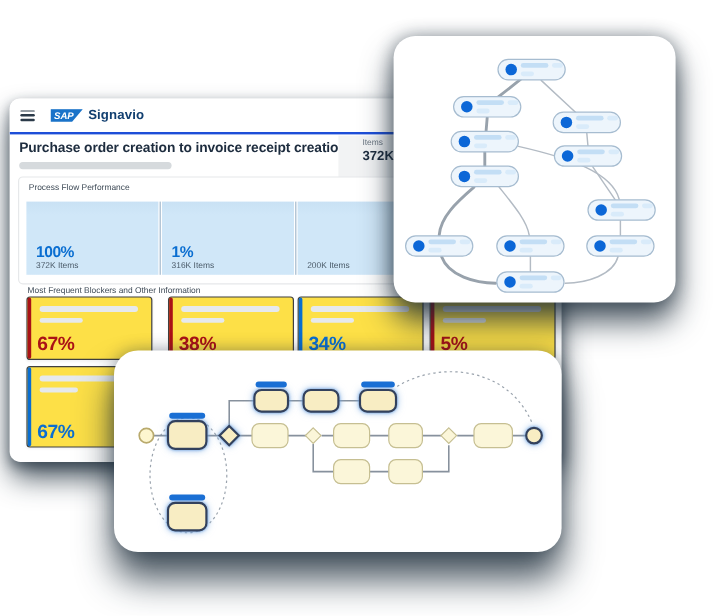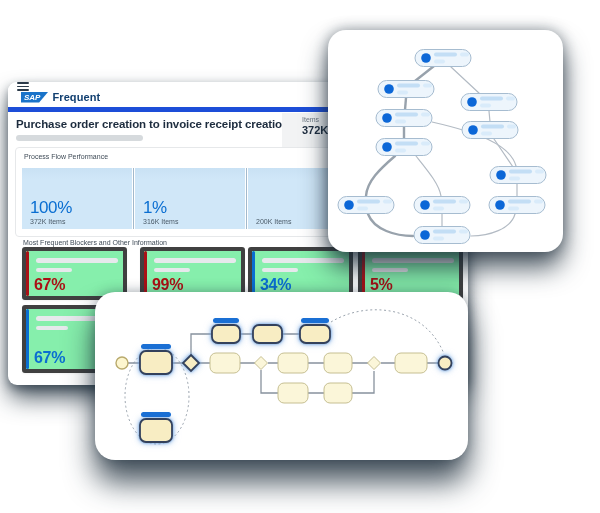--- a/index.html
+++ b/index.html
@@ -14,21 +14,21 @@
                z-index:1; overflow:hidden; }
   .map-panel { left:328px; top:30px; width:235px; height:222px; border-radius:18px;
                box-shadow:0 0 14px rgba(24,40,54,.45), 0 16px 26px rgba(24,40,54,.75);
                z-index:2; overflow:hidden; }
   .bpmn-panel { left:95px; top:292px; width:373px; height:168px; border-radius:20px;
                 box-shadow:0 0 12px rgba(24,40,54,.35), 0 22px 30px rgba(24,40,54,.8);
                 z-index:3; overflow:hidden; }
 
   
   .db-header { position:absolute; left:0; top:0; right:0; height:30px; background:#fff;
-               border-bottom:5px solid #1d4ed8; display:flex; align-items:flex-start;flex-direction:column; }
+               border-bottom:2px solid #1d4ed8; display:flex; align-items:center; }
   .hamburger { margin-left:9px; width:12px; height:9px; display:flex; flex-direction:column;
                justify-content:space-between; cursor:pointer; }
   .hamburger i { display:block; height:1.6px; background:#2b3a49; border-radius:1px; }
   .logo { margin-left:13px; display:flex; align-items:center; gap:4px; }
   .logo-sap { background:#1a73c9; color:#fff; font-weight:bold; font-style:italic;
               font-size:8px; line-height:11px; padding:0 8px 0 3px;
               clip-path:polygon(0 0,100% 0,66% 100%,0 100%); }
   .logo-name { font-size:11px; font-weight:bold; color:#113f70; letter-spacing:.1px; }
 
   
@@ -44,26 +44,26 @@
   
   .perf-card { position:absolute; left:7px; top:65px; width:441px; height:90px;
                background:#fff; border:1px solid #e6e8ea; border-radius:4px; }
   .section-label { font-size:7px; color:#3f4b57; }
   .perf-card .section-label { position:absolute; left:8px; top:5px; }
   .tiles { position:absolute; left:6px; top:20px; display:flex; align-items:stretch; }
   .tile { width:110px; height:61px; background:linear-gradient(#c9e1f4,#d0e7f8 18%);
           display:flex; flex-direction:column; justify-content:flex-end;
           padding:0 0 4px 8px; }
   .tile-div { width:1px; background:#a2b9cc; margin:0 1px; }
-  .tile-pct { font-size:17px; font-weight:normal; color:#0a6ed1; letter-spacing:-.4px; line-height:1.05; }
+  .tile-pct { font-size:13px; font-weight:bold; color:#0a6ed1; letter-spacing:-.4px; line-height:1.05; }
   .tile-items { font-size:7px; color:#4a5a68; margin-top:1px; }
 
   
   .blockers-label { position:absolute; left:15px; top:157px; }
-  .bcard { position:absolute; background:#86efac; border:4px solid #404040; border-radius:3px;
+  .bcard { position:absolute; background:#fde047; border:1px solid #404040; border-radius:3px;
            box-shadow:0 1px 2px rgba(0,0,0,.05); padding:7px 0 0 10px; }
   .bcard .bar { position:absolute; left:0; top:0; bottom:0; width:3px; border-radius:2px; }
   .bcard.neg .bar { background:#aa1116; }
   .bcard.pos .bar { background:#0a6ed1; }
   .ph-line { height:4.5px; background:#e6e9ec; border-radius:2.5px; margin-bottom:5px; }
   .bcard-pct { position:absolute; left:8px; bottom:2px; font-size:16px; font-weight:bold;
                letter-spacing:-.3px; }
   .bcard.neg .bcard-pct { color:#aa1116; }
   .bcard.pos .bcard-pct { color:#0a6ed1; }
 
@@ -92,21 +92,21 @@
   <div class="panel dashboard">
 
     <div class="db-header">
       <div class="hamburger">
           <i></i>
           <i></i>
           <i></i>
         </div>
       <div class="logo">
         <span class="logo-sap">SAP</span>
-        <span class="logo-name">Frequent</span>
+        <span class="logo-name">Signavio</span>
       </div>
     </div>
 
     <div class="db-title">Purchase order creation to invoice receipt creation</div>
     <div class="progress"></div>
 
     <div class="kpi-box">
       <div class="kpi-label">Items</div>
       <div class="kpi-value">372K</div>
     </div>
@@ -135,21 +135,21 @@
     <div class="bcard neg" style="left:14px; top:165px; width:105px; height:53px;">
       <div class="bar"></div>
       <div class="ph-line" style="width:82px"></div>
       <div class="ph-line" style="width:36px"></div>
       <div class="bcard-pct">67%</div>
     </div>
     <div class="bcard neg" style="left:132px; top:165px; width:105px; height:53px;">
       <div class="bar"></div>
       <div class="ph-line" style="width:82px"></div>
       <div class="ph-line" style="width:36px"></div>
-      <div class="bcard-pct">99%</div>
+      <div class="bcard-pct">38%</div>
     </div>
     <div class="bcard pos" style="left:240px; top:165px; width:105px; height:53px;text-align:right;">
       <div class="bar"></div>
       <div class="ph-line" style="width:82px"></div>
       <div class="ph-line" style="width:36px"></div>
       <div class="bcard-pct">34%</div>
     </div>
     <div class="bcard neg" style="left:350px; top:165px; width:105px; height:53px;">
       <div class="bar"></div>
       <div class="ph-line" style="width:82px"></div>

